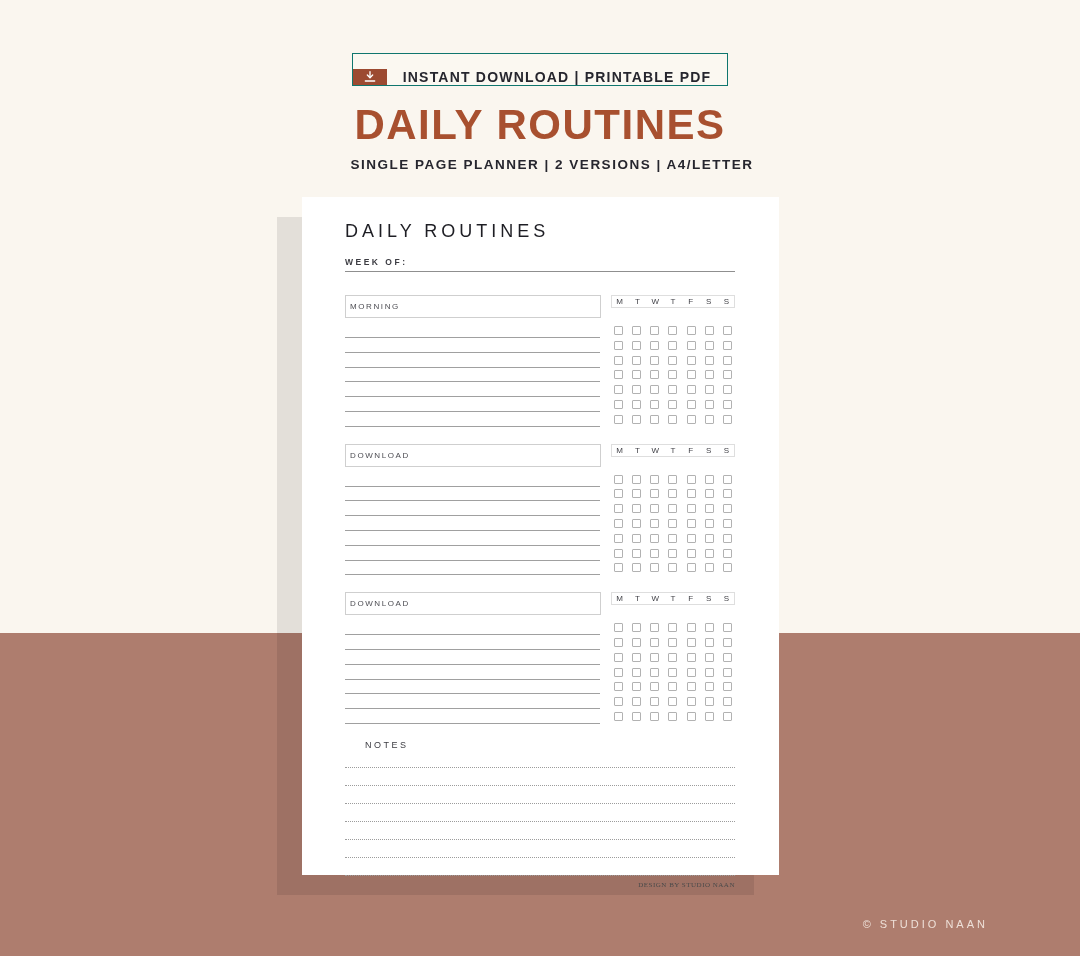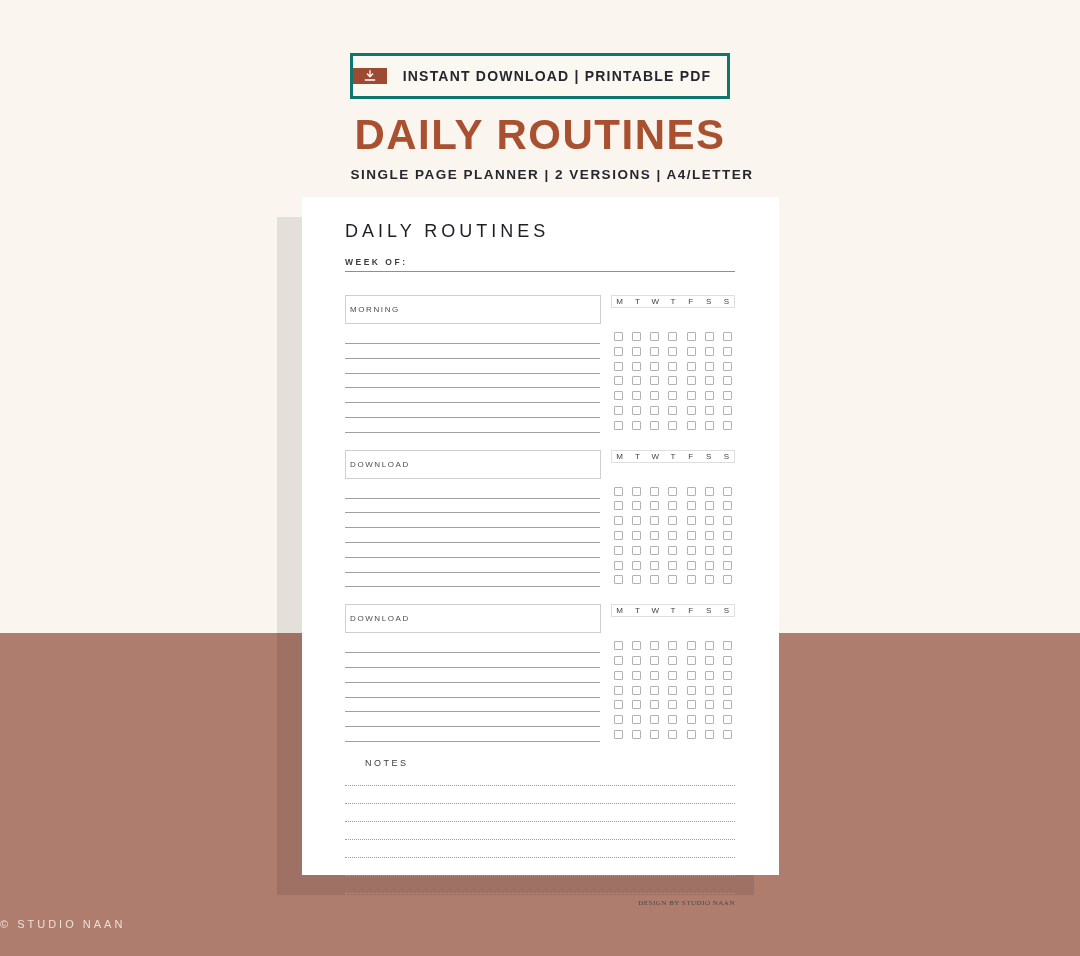--- a/index.html
+++ b/index.html
@@ -5,22 +5,22 @@
   * { margin:0; padding:0; box-sizing:border-box; }
   html,body { width:1080px; height:956px; }
   body {
     position:relative; overflow:hidden;
     font-family:"Liberation Sans", sans-serif;
     background:linear-gradient(to bottom, #faf6ef 0, #faf6ef 633px, #ae7d6e 633px, #ae7d6e 100%);
   }
   
   .hero { position:absolute; top:0; left:0; width:1080px; text-align:center; }
   .badge {
-    display:inline-flex; align-items:center; margin-top:53px;
-    border:3px solid #0f766e; background:#fbf8f1; height:46px;
+    display:inline-flex; align-items:flex-end; margin-top:53px;
+    border:1px solid #0f766e; background:#fbf8f1; height:33px;
   }
   .badge-icon-box {
     width:34px; background:#9c4a31; display:flex; align-items:center; justify-content:center;
   }
   .badge-label {
     display:flex; align-items:center; padding:0 16px;
     font-size:14px; font-weight:700; letter-spacing:1.2px; color:#26262e;
   }
   .hero-title {
     margin-top:12px; font-size:42px; font-weight:700; letter-spacing:1.5px; color:#a8502f;
@@ -34,42 +34,42 @@
     background:#ffffff; box-shadow:-25px 20px 0 rgba(0,0,0,0.09);
     padding:24px 44px 0 43px; color:#222228;
   }
   .paper-title { font-size:18px; letter-spacing:4px; color:#1e1e24; line-height:1.15; }
   .week-of { margin-top:16px; font-size:8.5px; letter-spacing:2.5px; color:#3c3c42; line-height:1;font-weight:bold; }
   .week-line { margin-top:5px; border-bottom:1px solid #8f8f8f; }
   .sections { margin-top:23px; }
   .section { margin-bottom:17px; }
   .section-head { display:flex; justify-content:space-between; margin-bottom:5px; }
   .label-box {
-    width:256px; height:29px; border:1px solid #cfcfcf;
+    width:256px; height:23px; border:1px solid #cfcfcf;
     display:flex; align-items:center; padding-left:4px;
   }
   .section-label { font-size:8px; letter-spacing:1.6px; color:#4c4c52; }
   .days-box {
     width:124px; height:13px; border:1px solid #dedede;
     display:flex; justify-content:space-between; align-items:center; padding:0 3px;
   }
   .day-letter { font-size:8px; width:9px; text-align:center; color:#3f3f45; }
   .t-row { display:flex; justify-content:space-between; height:14.8px; }
   .write-line { width:255px; height:100%; border-bottom:1px solid #a0a0a0; }
   .checks { width:124px; height:100%; display:flex; justify-content:space-between; align-items:center; padding:0 3px; }
   .cb { width:9px; height:9px; border:1px solid #b2b2b2; border-radius:1px; background:#fff; }
   .notes-label { font-size:9px; letter-spacing:2.5px; color:#3c3c42; line-height:1;padding-left:20px; }
   .note-line { height:18px; border-bottom:1px dotted #9c9c9c; }
   .credit {
     margin-top:5px; text-align:right;
     font-family:"Liberation Serif", serif; font-size:7px; letter-spacing:0.5px; color:#4a4a4a;
   }
   
   .footer {
-    position:absolute; top:918px; left:0; width:988px; text-align:left;
+    position:absolute; top:918px; left:0; width:988px; text-align:right;
     font-size:11px; letter-spacing:3px; color:#eee0d8;
   }
 </style>
 </head>
 <body>
 
 <div class="hero">
   <div class="badge">
     <div class="badge-icon-box">
       <svg width="16" height="16" viewBox="0 0 24 24" fill="none" stroke="#ffffff" stroke-width="2" stroke-linecap="round" stroke-linejoin="round">

